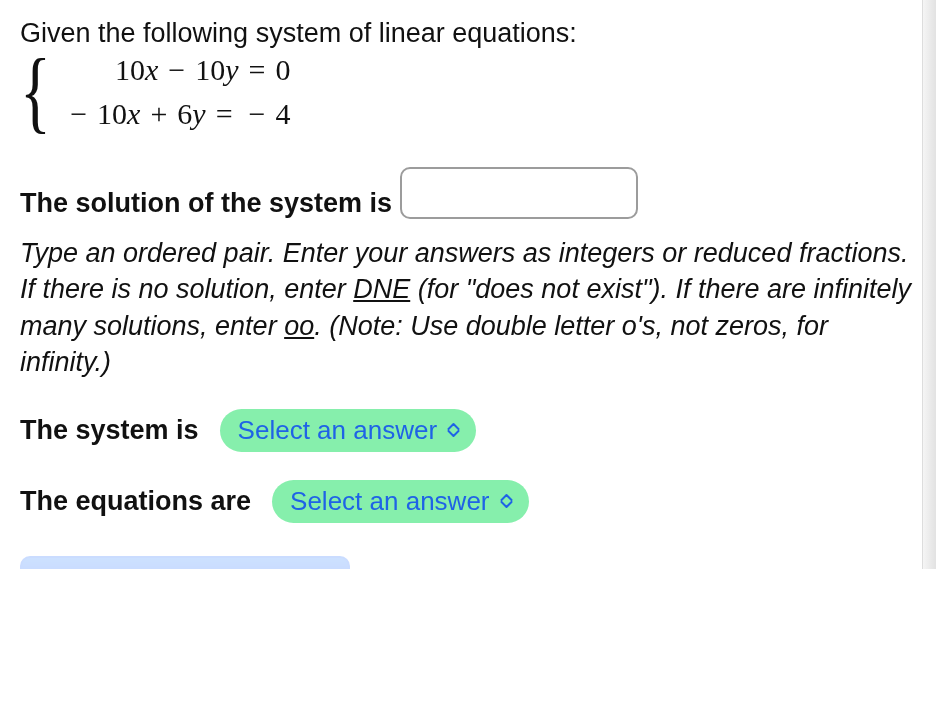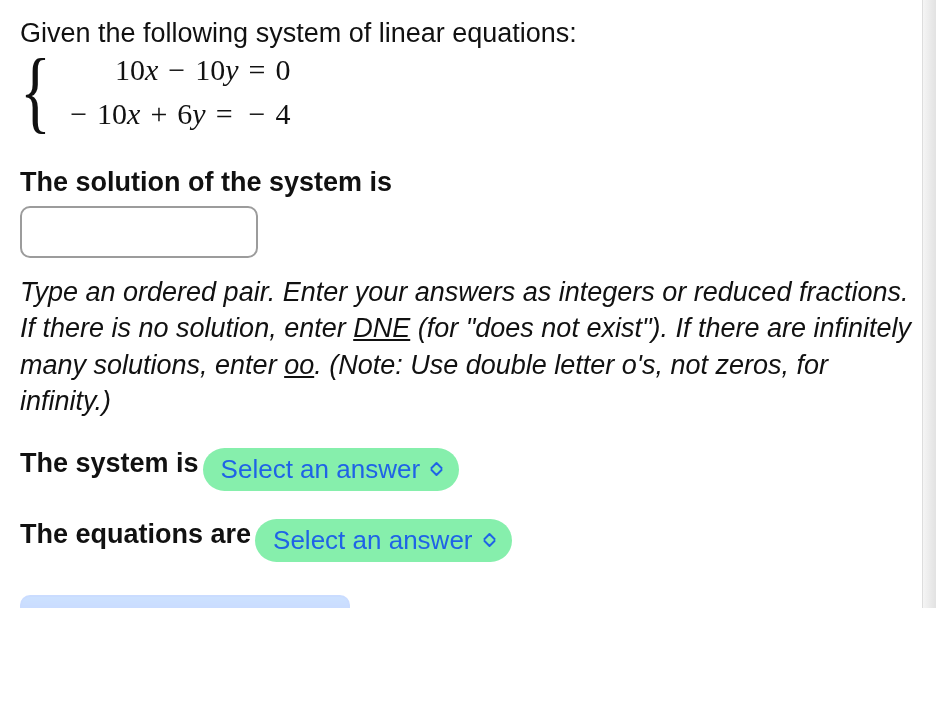--- a/index.html
+++ b/index.html
@@ -52,25 +52,24 @@
       text-align: right;
     }
     .mathv {
       font-style: italic;
     }
     .op {
       padding: 0 10px;
     }
     .prompt-row {
       display: flex;
-      align-items: flex-start;
+      align-items: flex-end;
       flex-wrap: wrap;
       gap: 8px;
       margin-bottom: 16px;
-      flex-direction: column;
     }
     .bold {
       font-weight: bold;
     }
     .answer-input {
       height: 52px;
       width: 238px;
       border: 2px solid #9c9c9c;
       border-radius: 10px;
       font-size: 24px;
@@ -97,23 +96,23 @@
       font-weight: 400;
     }
     .chevrons {
       display: inline-flex;
       flex-direction: column;
       line-height: 0;
     }
     .chevrons svg { width: 13px; height: 8px; }
     .section-row {
       display: flex;
-      align-items: flex-start;
+      align-items: center;
       flex-wrap: wrap;
-      gap: 4px;
+      gap: 21px;
       margin-bottom: 28px;
     }
     .bottom-stub {
       position: absolute;
       left: 20px;
       bottom: -1px;
       height: 14px;
       width: 330px;
       border: 2px solid #2f77ff;
       border-bottom: none;

